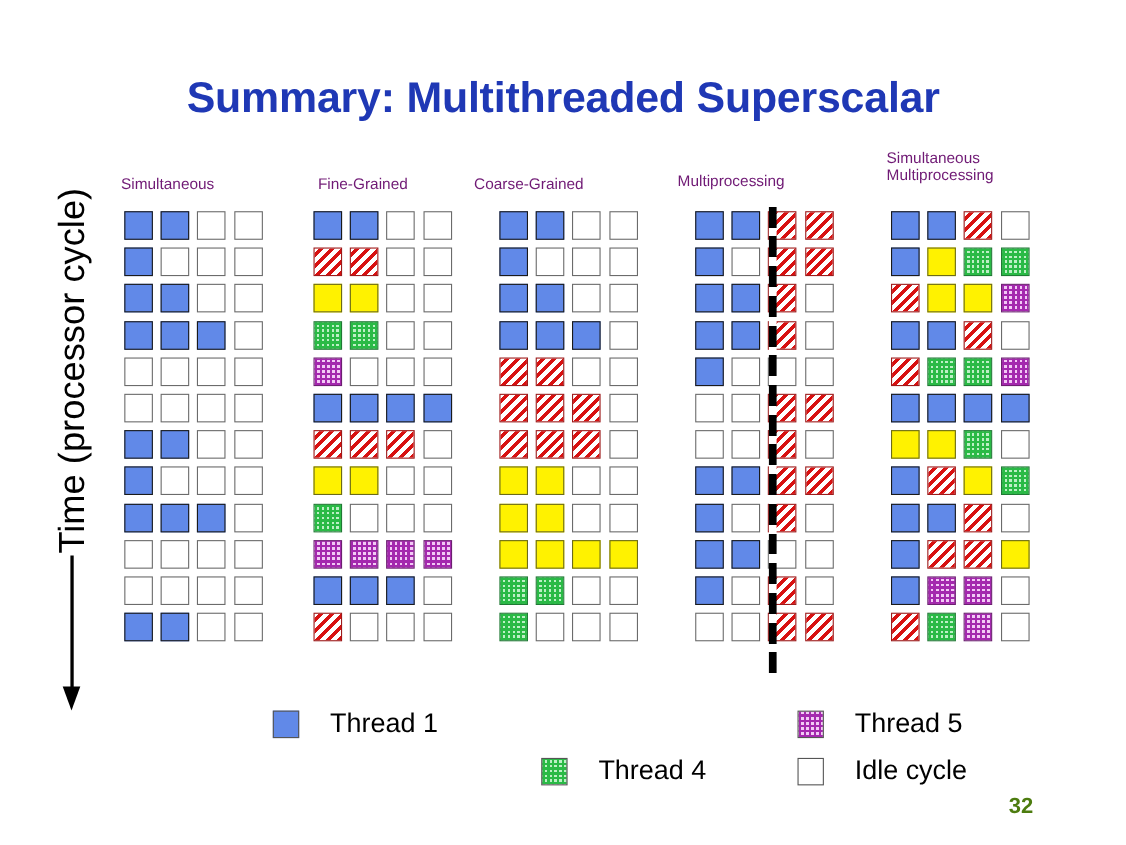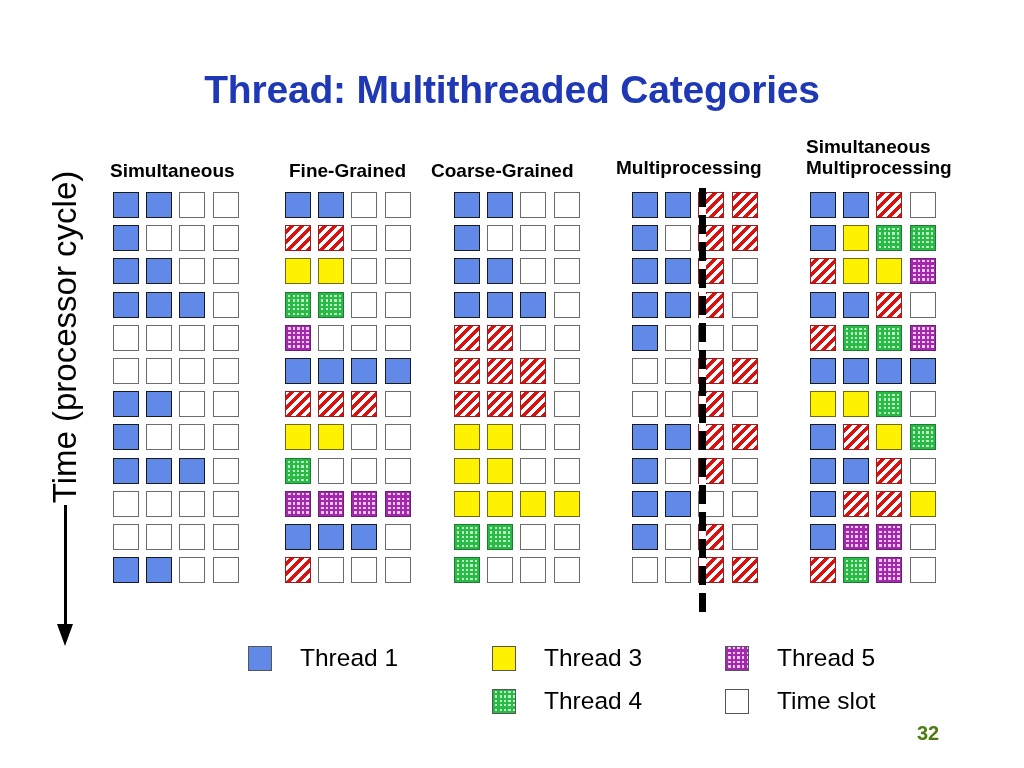--- a/index.html
+++ b/index.html
@@ -64,25 +64,25 @@
     width: 0;
     height: 0;
     border-left: 8px solid transparent;
     border-right: 8px solid transparent;
     border-top: 22px solid #000;
   }
 
   
   .col-header {
     position: absolute;
-    font-size: 19px;
-    font-weight: bold;
+    font-size: 14px;
+    font-weight: normal;
     white-space: nowrap;
     line-height: 1.12;
-    color: #000000;
+    color: #701a75;
   }
 
   
   .grid {
     position: absolute;
     top: 192px;
   }
   .grid-row {
     display: block;
     height: 33.2px;
@@ -185,21 +185,21 @@
     left: 917px;
     top: 722px;
     font-size: 20px;
     font-weight: bold;
     color: #4d7c0f;
   }
 </style>
 </head>
 <body>
 
-<div id="slide-title">Thread: Multithreaded Categories</div>
+<div id="slide-title">Summary: Multithreaded Superscalar</div>
 
 <div id="y-axis">
   <div id="y-axis-label">Time (processor cycle)</div>
   <div id="y-axis-arrow"></div>
   <div id="y-axis-arrowhead"></div>
 </div>
 
 <div id="headers">
     <div class="col-header" style="left: 110px; top: 160px;">
       <div>Simultaneous</div>
@@ -289,19 +289,18 @@
       <div class="grid-row"><span class="cell t1"></span><span class="cell t2"></span><span class="cell t2"></span><span class="cell t3"></span></div>
       <div class="grid-row"><span class="cell t1"></span><span class="cell t5"></span><span class="cell t5"></span><span class="cell t0"></span></div>
       <div class="grid-row"><span class="cell t2"></span><span class="cell t4"></span><span class="cell t5"></span><span class="cell t0"></span></div>
     </div>
   </div>
 
 <div id="mp-divider"></div>
 
 <div id="legend">
     <div class="legend-item" style="left: 0px; top: 0px;"><span class="legend-swatch t1"></span><span class="legend-text">Thread 1</span></div>
-    <div class="legend-item" style="left: 244px; top: 0px;"><span class="legend-swatch t3"></span><span class="legend-text">Thread 3</span></div>
     <div class="legend-item" style="left: 244px; top: 43px; text-align: center;"><span class="legend-swatch t4"></span><span class="legend-text">Thread 4</span></div>
     <div class="legend-item" style="left: 477px; top: 0px;"><span class="legend-swatch t5"></span><span class="legend-text">Thread 5</span></div>
-    <div class="legend-item" style="left: 477px; top: 43px;"><span class="legend-swatch t0"></span><span class="legend-text">Time slot</span></div>
+    <div class="legend-item" style="left: 477px; top: 43px;"><span class="legend-swatch t0"></span><span class="legend-text">Idle cycle</span></div>
   </div>
 
 <div id="page-number">32</div>
 
 </body></html>

